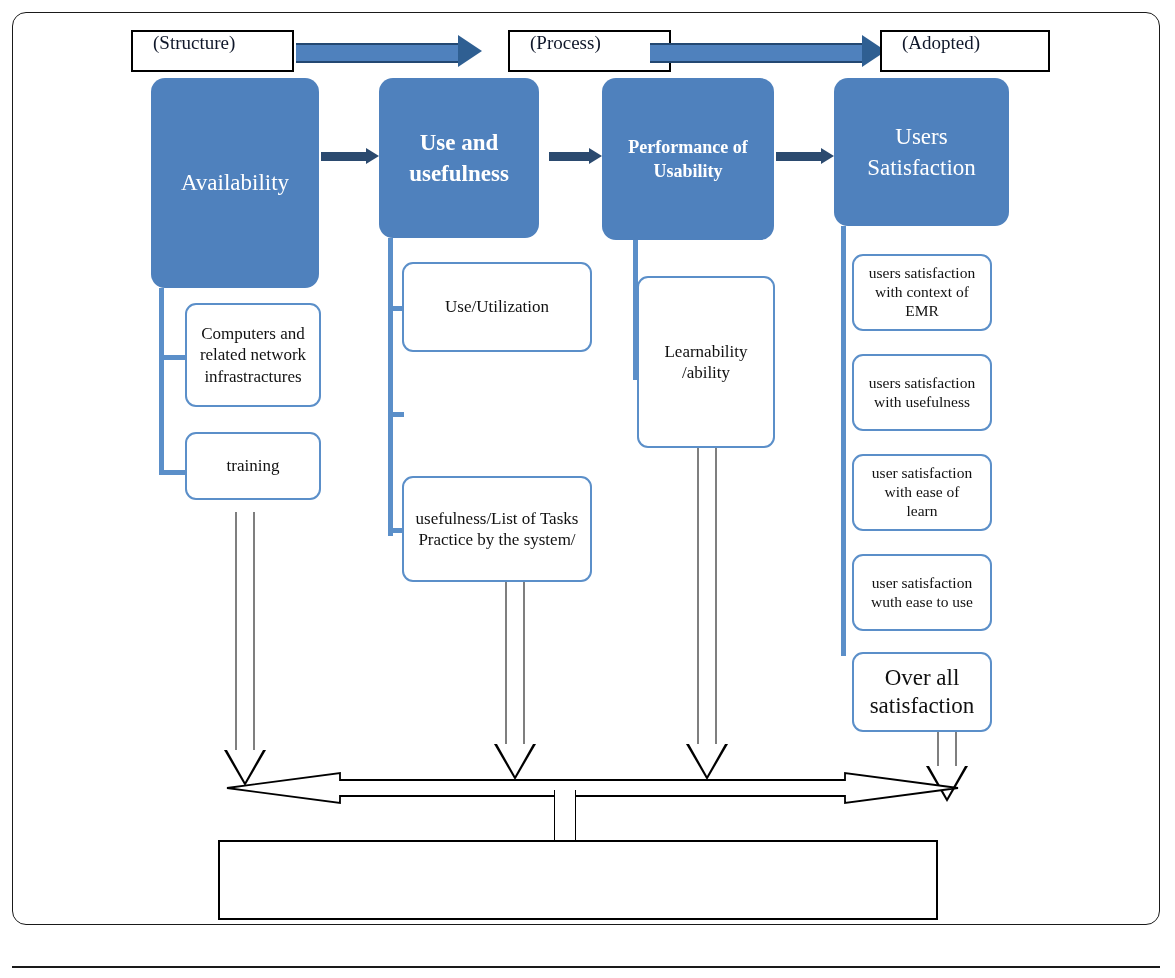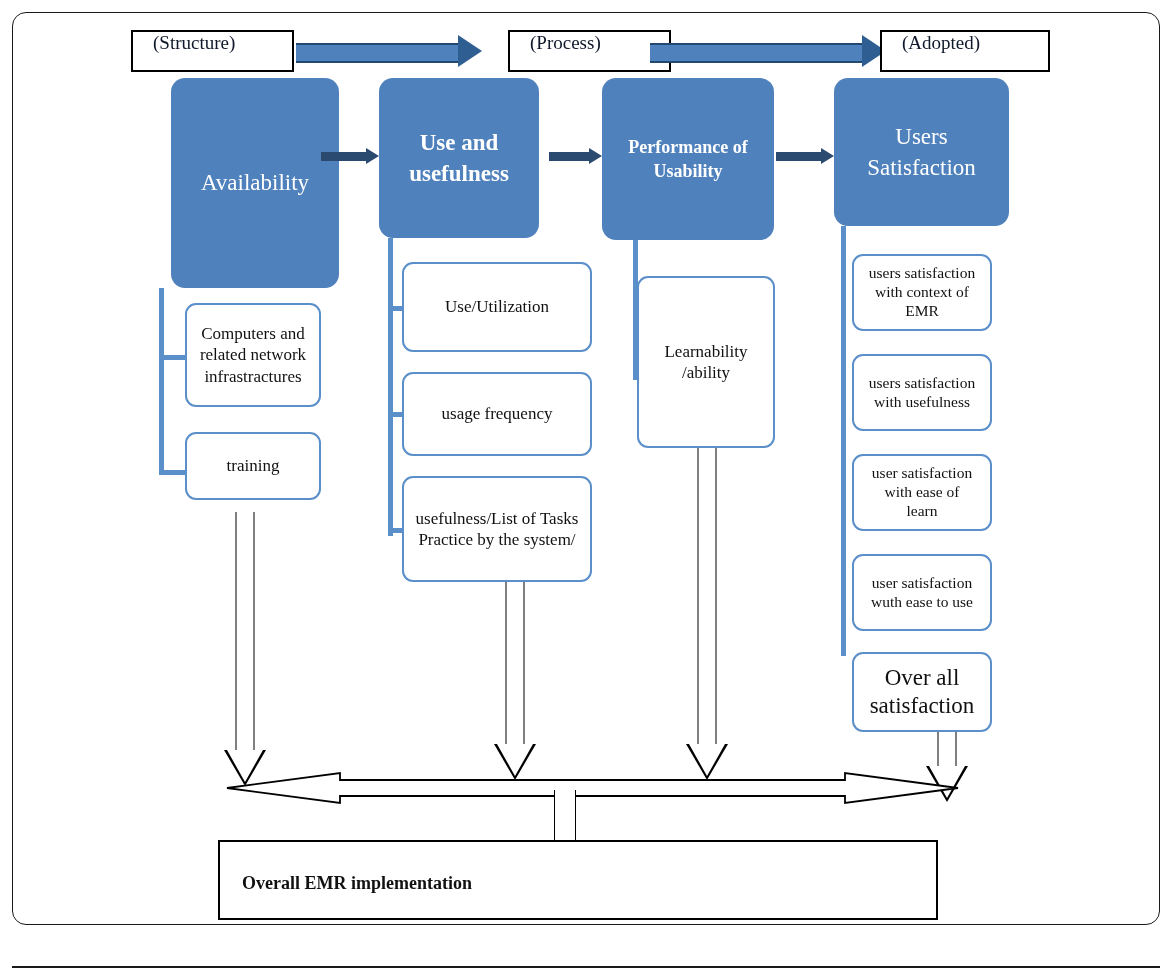--- a/index.html
+++ b/index.html
@@ -89,21 +89,21 @@
 
   <div class="hdrarrow" style="left:650px;top:35px;width:236px;height:32px;">
     <div class="shaft" style="width:214px;"></div>
     <div class="head" style="left:212px;"></div>
   </div>
 
   <div class="hdr" style="left:880px;top:30px;width:170px;height:42px;">
     <span>(Adopted)</span>
   </div>
 
-  <div class="bluebox" style="left:151px;top:78px;width:168px;height:210px;margin-left:20px;">
+  <div class="bluebox" style="left:151px;top:78px;width:168px;height:210px;">
     <span>Availability</span>
   </div>
 
   <div class="bluebox" style="left:379px;top:78px;width:160px;height:160px;font-weight:bold;">
     <span>Use and usefulness</span>
   </div>
 
   <div class="bluebox bold" style="left:602px;top:78px;width:172px;height:162px;white-space:pre-line;">
     <span>Performance of
 Usability</span>
@@ -150,23 +150,20 @@
         border-top:32px solid #fff;"></div>
   </div>
 
   <div class="vline" style="left:388px;top:238px;height:298px;"></div>
   <div class="hline" style="left:388px;top:306px;width:16px;"></div>
   <div class="hline" style="left:388px;top:412px;width:16px;"></div>
   <div class="hline" style="left:388px;top:528px;width:16px;"></div>
 
   <div class="wbox" style="left:402px;top:262px;width:190px;height:90px;">
     <span>Use/Utilization</span>
-  </div>
-  <div class="wbox" style="left:402px;top:372px;width:190px;height:84px;">
-    <span>usage frequency</span>
   </div>
   <div class="wbox" style="left:402px;top:476px;width:190px;height:106px;white-space:pre-line;">
     <span>usefulness/List of Tasks
 Practice by the system/</span>
   </div>
 
   <div class="dn" style="left:490px;top:582px;width:50px;height:200px;">
     <div class="stem" style="top:0;width:19px;height:164px;"></div>
     <div class="tip" style="top:162px;width:0;height:0;
         border-left:21px solid transparent;border-right:21px solid transparent;
@@ -237,18 +234,17 @@
     <div class="stem" style="top:0;width:22px;height:68px;"></div>
     <div class="tip" style="top:66px;width:0;height:0;
         border-left:25px solid transparent;border-right:25px solid transparent;
         border-top:40px solid #000;"></div>
     <div class="tip" style="top:66px;width:0;height:0;
         border-left:22px solid transparent;border-right:22px solid transparent;
         border-top:36px solid #fff;"></div>
   </div>
 
   <div class="resbox" style="left:218px;top:840px;width:720px;height:80px;">
-    <span>Overall EMR implementation</span>
   </div>
 
   <div class="cap-rule"></div>
 
 </div>
 
 </body></html>

